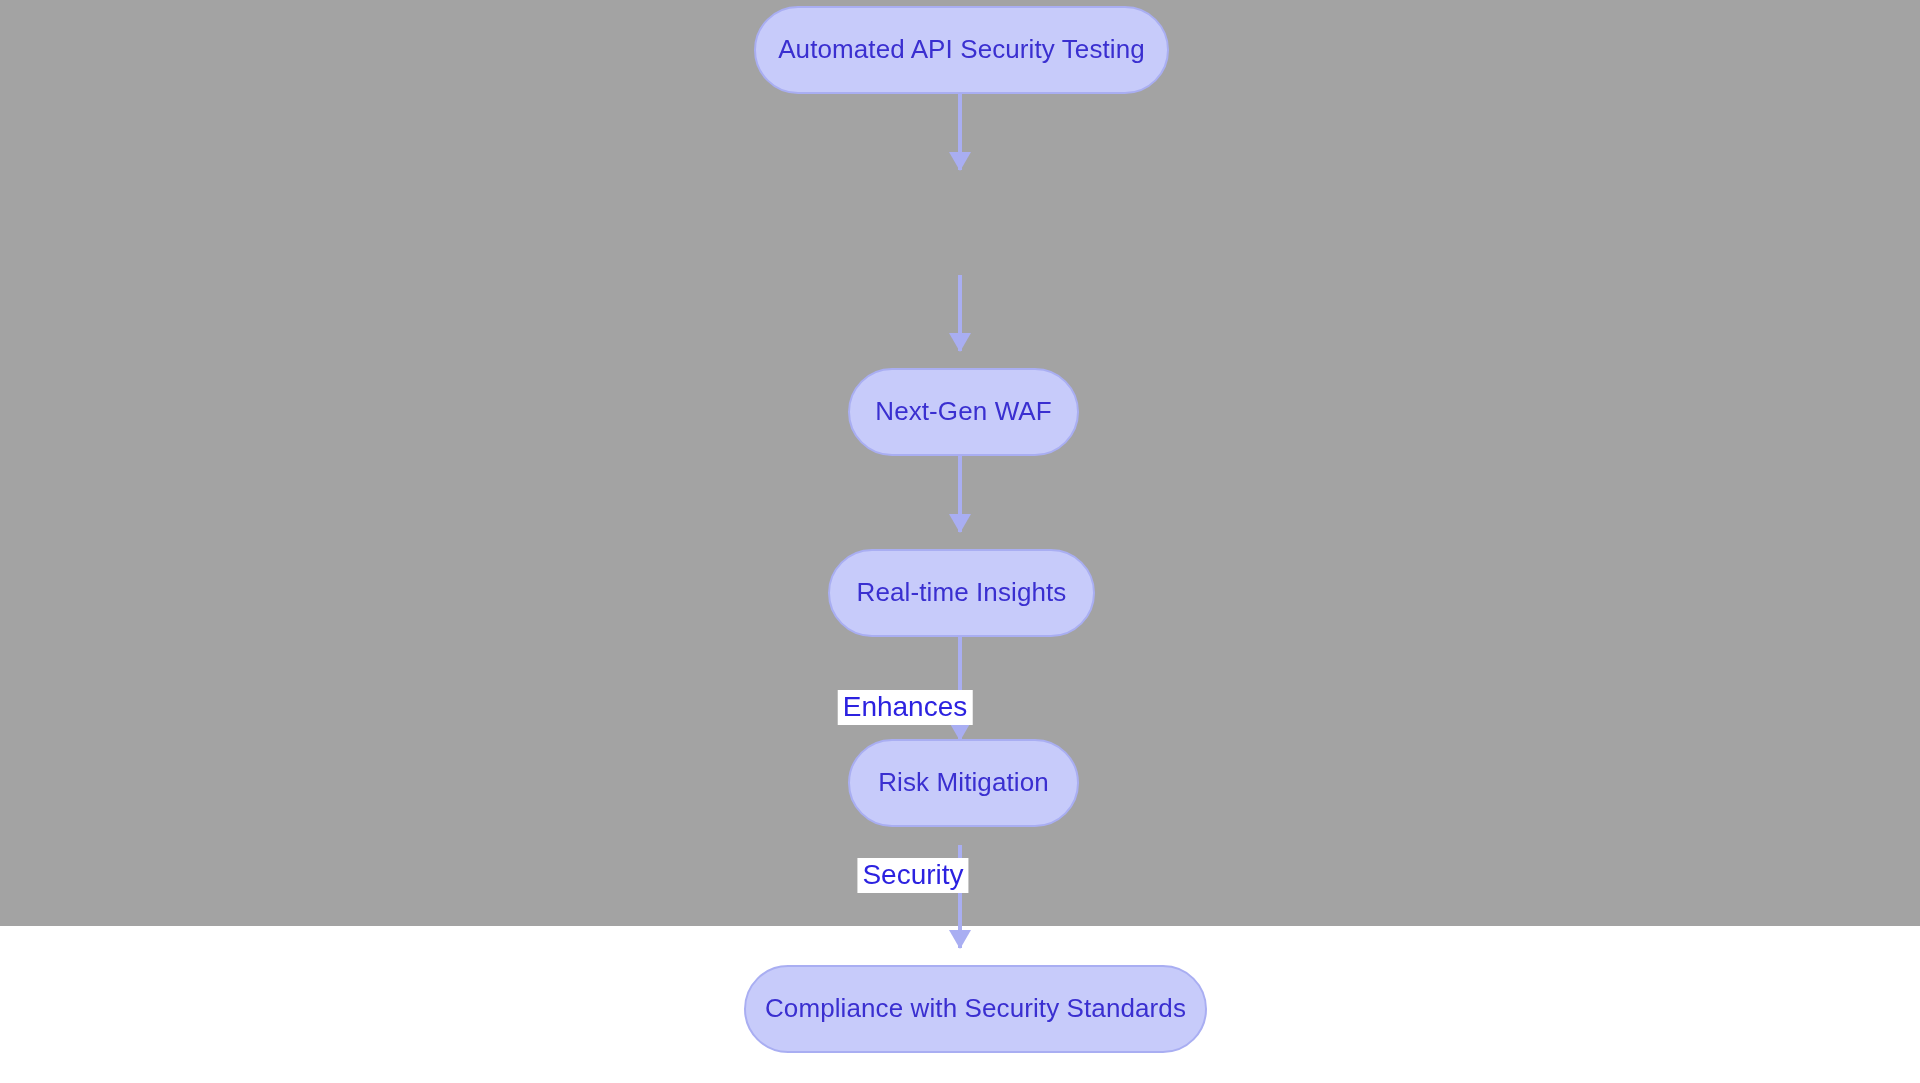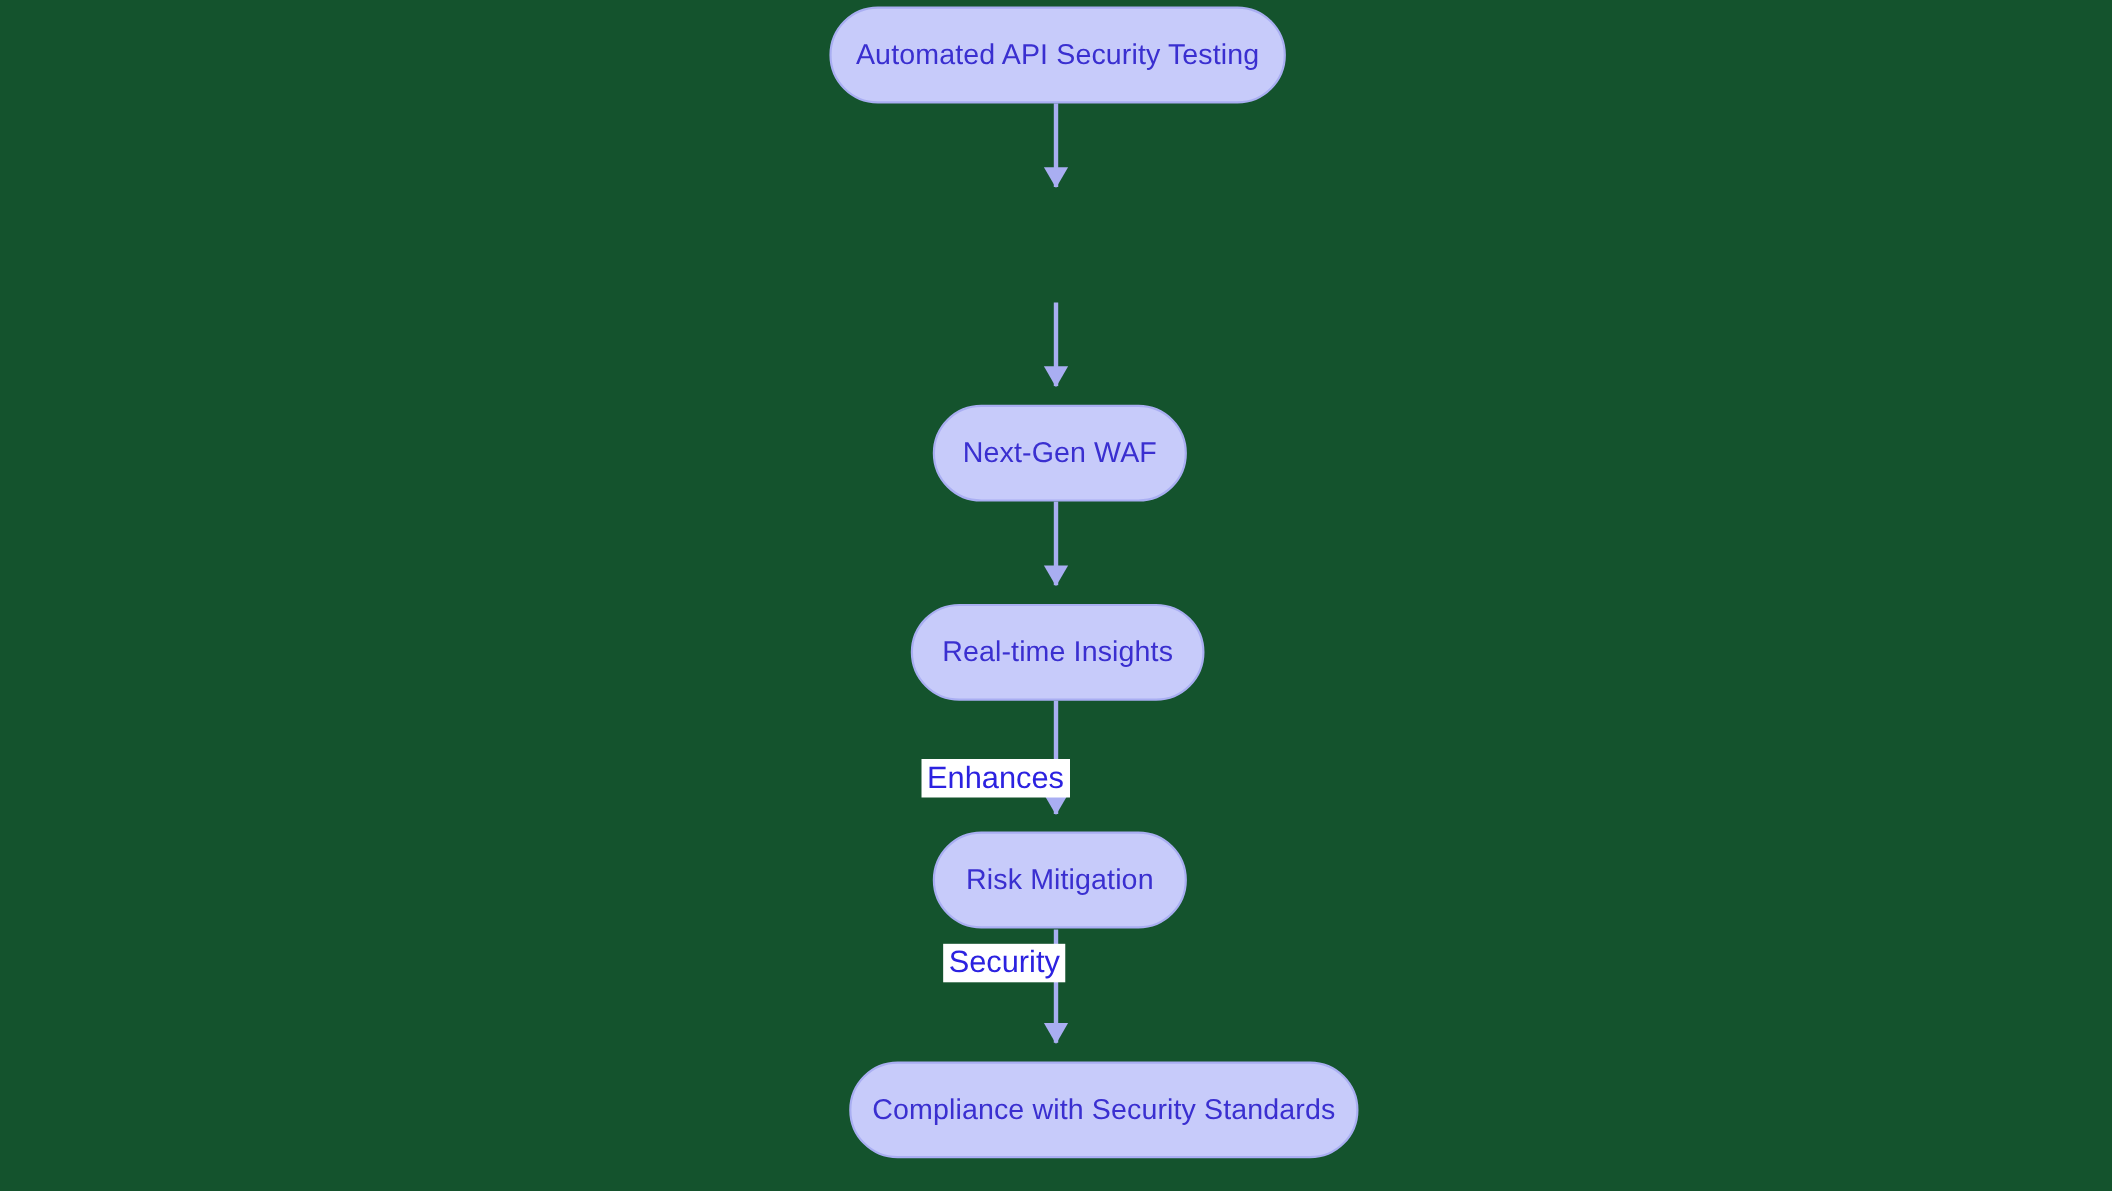--- a/index.html
+++ b/index.html
@@ -10,22 +10,22 @@
   body {
     width: 1920px;
     height: 1083px;
     overflow: hidden;
     font-family: "Liberation Sans", sans-serif;
   }
 
   #flow-canvas {
     position: relative;
     width: 1920px;
-    height: 1083px;
-    background: #14532d;
+    height: 926px;
+    background: #a3a3a3;
   }
 
   
   .flow-column {
     position: absolute;
     left: 0;
     top: 0;
     width: 1920px;
     height: 1083px;
   }
@@ -52,22 +52,22 @@
     display: block;
     line-height: 1;
     padding-bottom: 2px;
   }
 
   
   #node-0 { left: 754px;  top: 6px;   width: 415px; height: 88px; }
   #node-1 { left: 750px;  top: 187px; width: 423px; height: 88px; }
   #node-2 { left: 848px;  top: 368px; width: 231px; height: 88px; }
   #node-3 { left: 828px;  top: 549px; width: 267px; height: 88px; }
-  #node-4 { left: 848px;  top: 756px; width: 231px; height: 88px; text-align: right; }
-  #node-5 { left: 772px;  top: 965px; width: 463px; height: 88px; }
+  #node-4 { left: 848px;  top: 739px; width: 231px; height: 88px; text-align: right; }
+  #node-5 { left: 744px;  top: 965px; width: 463px; height: 88px; }
 
   
   .edge {
     position: absolute;
     width: 4px;
     background: #a9aef2;
     left: 960px;
     margin-left: -2px;
   }
   #edge-0 { top: 94px;  height: 76px; }

